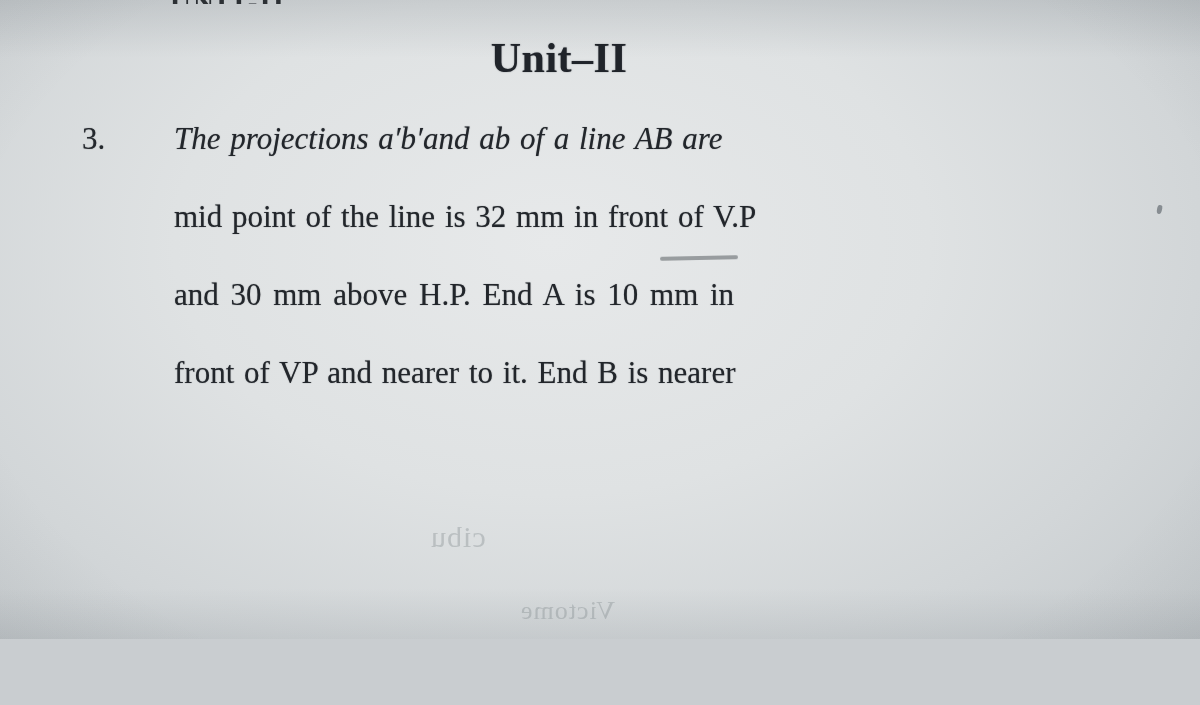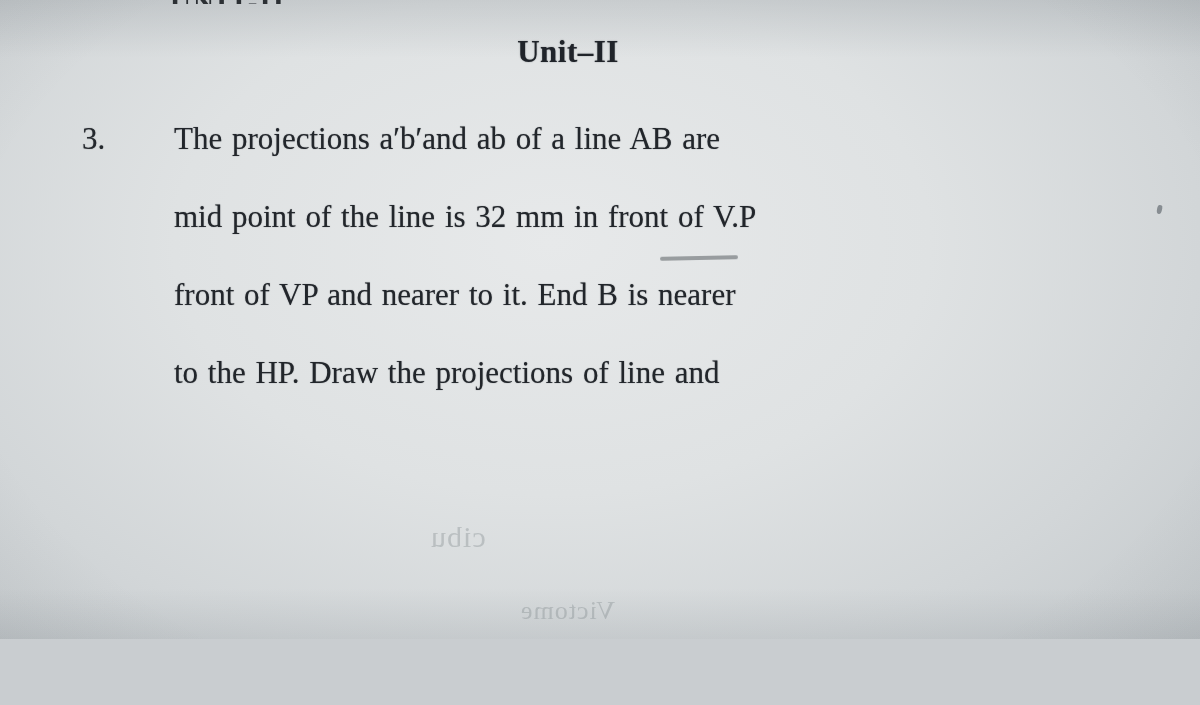--- a/index.html
+++ b/index.html
@@ -66,24 +66,24 @@
     color: #2c3034;
     font-size: 29px;
     font-weight: bold;
     letter-spacing: 2px;
     white-space: nowrap;
   }
 
   .unit-heading {
     position: absolute;
     top: 34px;
-    left: 13px;
+    left: 4px;
     width: 1110px;
     text-align: center;
-    font-size: 31px;
+    font-size: 42px;
     font-weight: bold;
     color: #20242a;
     letter-spacing: 0.5px;
     text-shadow: 0 0 1.3px rgba(30,34,40,0.55);
   }
 
   .question {
     position: absolute;
     top: 100px;
     left: 82px;
@@ -106,20 +106,21 @@
   }
   .q-line {
     font-size: 31px;
     line-height: 78px;
     color: #22262b;
     white-space: nowrap;
     text-shadow: 0 0 1.1px rgba(30,34,40,0.5);
   }
   .q-line.indent-first {
     text-indent: 0;
+    font-style: italic;
   }
   
   .sp1 { word-spacing: 4px; }
   .sp2 { word-spacing: 8px; }
   .sp3 { word-spacing: 2px; }
 
   
   .stray-mark {
     position: absolute;
     right: 38px;
@@ -157,22 +158,22 @@
     <div class="cropped-top">UNIT-II</div>
 
     <div class="unit-heading">Unit–II</div>
 
     <div class="question">
       <div class="q-row">
         <div class="q-number">3.</div>
         <div class="q-body">
           <div class="q-line indent-first sp3">The projections a′b′and ab of a line AB are</div>
           <div class="q-line sp3">mid point of the line is 32 mm in front of V.P</div>
+          <div class="q-line sp1">and 30 mm above H.P. End A is 10 mm in</div>
           <div class="q-line sp3">front of VP and nearer to it. End B is nearer</div>
-          <div class="q-line sp3">to the HP. Draw the projections of line and</div>
         </div>
       </div>
     </div>
 
     <div class="smudge"></div>
     <div class="stray-mark"></div>
 
   </div>
 </div>
 

